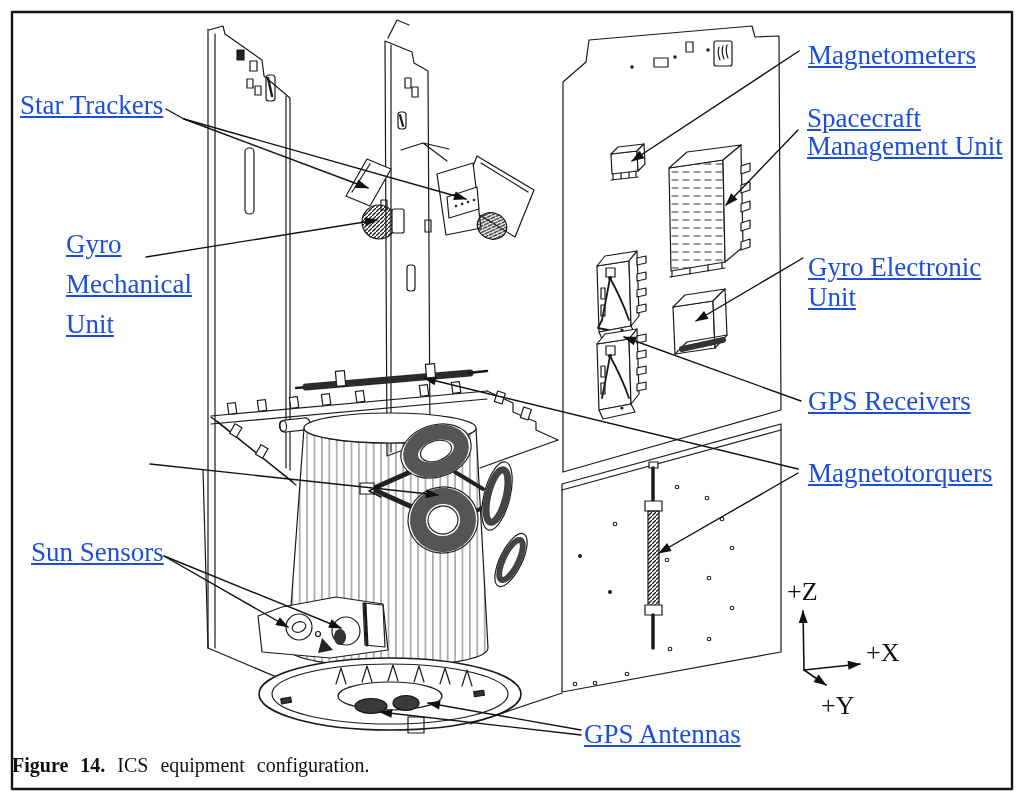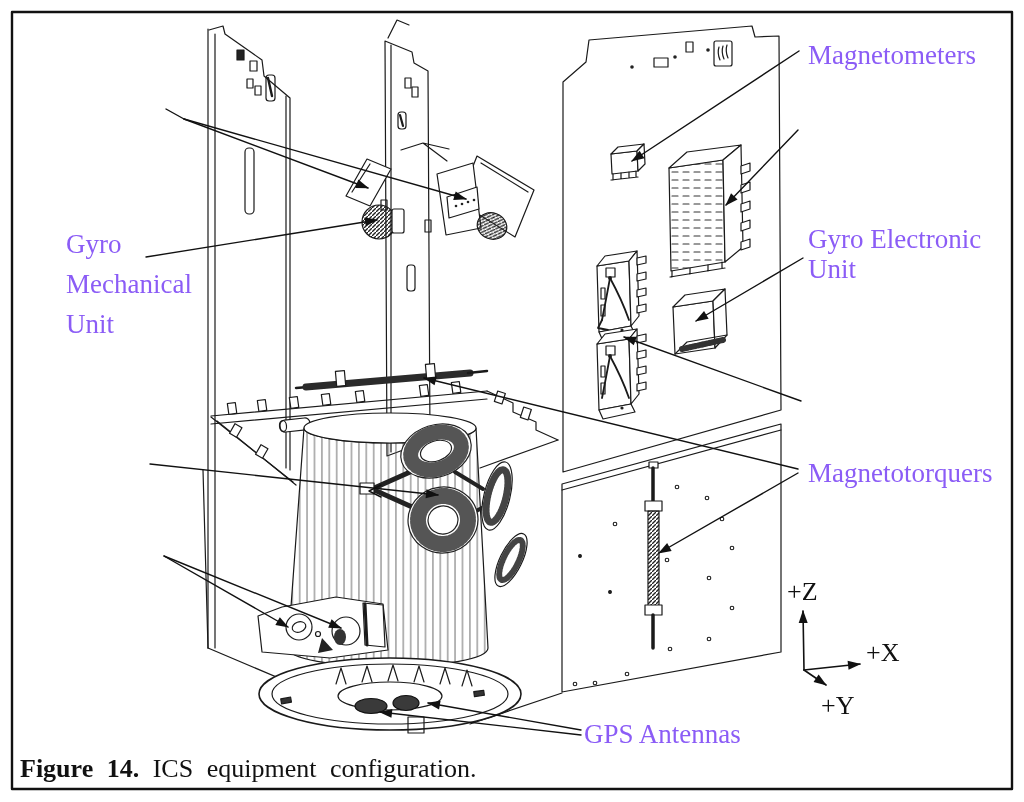--- a/index.html
+++ b/index.html
@@ -1,21 +1,21 @@
 <!DOCTYPE html>
 <html><head>
 <meta charset="utf-8">
 <style>
   html,body{margin:0;padding:0;background:#fff;}
   .page{position:relative;width:1024px;height:802px;background:#ffffff;
         font-family:"Liberation Serif",serif;color:#111;overflow:hidden;}
   .page svg{position:absolute;left:0;top:0;}
-  .lbl{position:absolute;font-size:27px;line-height:32px;white-space:pre-line;color:#8b5cf6;}
+  .lbl{position:absolute;font-size:27px;line-height:32px;white-space:pre-line;color:#1d4ed8;text-decoration:underline;}
   .axis{position:absolute;font-size:26px;color:#111;}
-  .caption{position:absolute;left:20px;top:754px;font-size:26px;word-spacing:7px;color:#111;}
+  .caption{position:absolute;left:12px;top:754px;font-size:20px;word-spacing:7px;color:#111;}
   .caption b{font-weight:bold;}
 </style>
 </head>
 <body>
 
 <div class="page">
 
 <svg width="1024" height="802" viewBox="0 0 1024 802" fill="none" stroke="#1a1a1a" stroke-width="1.2" stroke-linejoin="round" stroke-linecap="round">
   <defs>
     <marker id="ah" markerUnits="userSpaceOnUse" markerWidth="16" markerHeight="13" refX="13" refY="6" orient="auto">
@@ -300,26 +300,31 @@
     <path d="M581,730 L428,703" marker-end="url(#ah)"></path>
   </g>
 
   <g stroke="#111" stroke-width="1.6">
     <path d="M804,670 L803,611" marker-end="url(#ah)"></path>
     <path d="M804,670 L860,664" marker-end="url(#ah)"></path>
     <path d="M804,670 L826,685" marker-end="url(#ah)"></path>
   </g>
 </svg>
 
+<div class="lbl" style="left:20px;top:89px">Star Trackers</div>
 <div class="lbl" style="left:66px;top:224px;line-height:40px">Gyro
 Mechanical
 Unit</div>
+<div class="lbl" style="left:31px;top:536px">Sun Sensors</div>
 <div class="lbl" style="left:808px;top:39px">Magnetometers</div>
-<div class="lbl" style="left:808px;top:224px;line-height:30px">Gyro Electronic
+<div class="lbl" style="left:807px;top:104px;line-height:28px">Spacecraft
+Management Unit</div>
+<div class="lbl" style="left:808px;top:252px;line-height:30px">Gyro Electronic
 Unit</div>
+<div class="lbl" style="left:808px;top:385px">GPS Receivers</div>
 <div class="lbl" style="left:584px;top:718px">GPS Antennas</div>
 <div class="lbl" style="left:808px;top:457px">Magnetotorquers</div>
 
 <div class="axis" style="left:787px;top:577px">+Z</div>
 <div class="axis" style="left:866px;top:638px">+X</div>
 <div class="axis" style="left:821px;top:691px">+Y</div>
 
 <div class="caption"><b>Figure 14.</b> <span>ICS equipment configuration.</span></div>
 
 </div>

